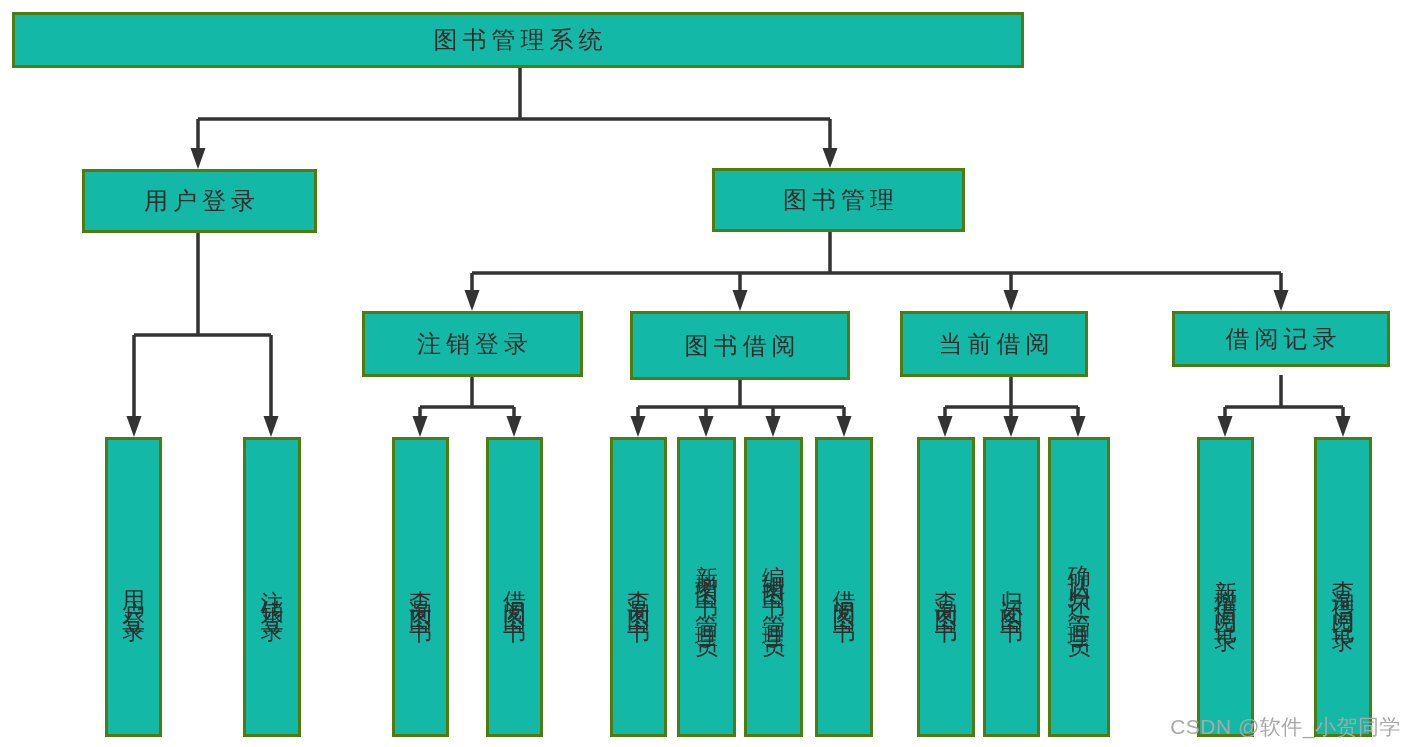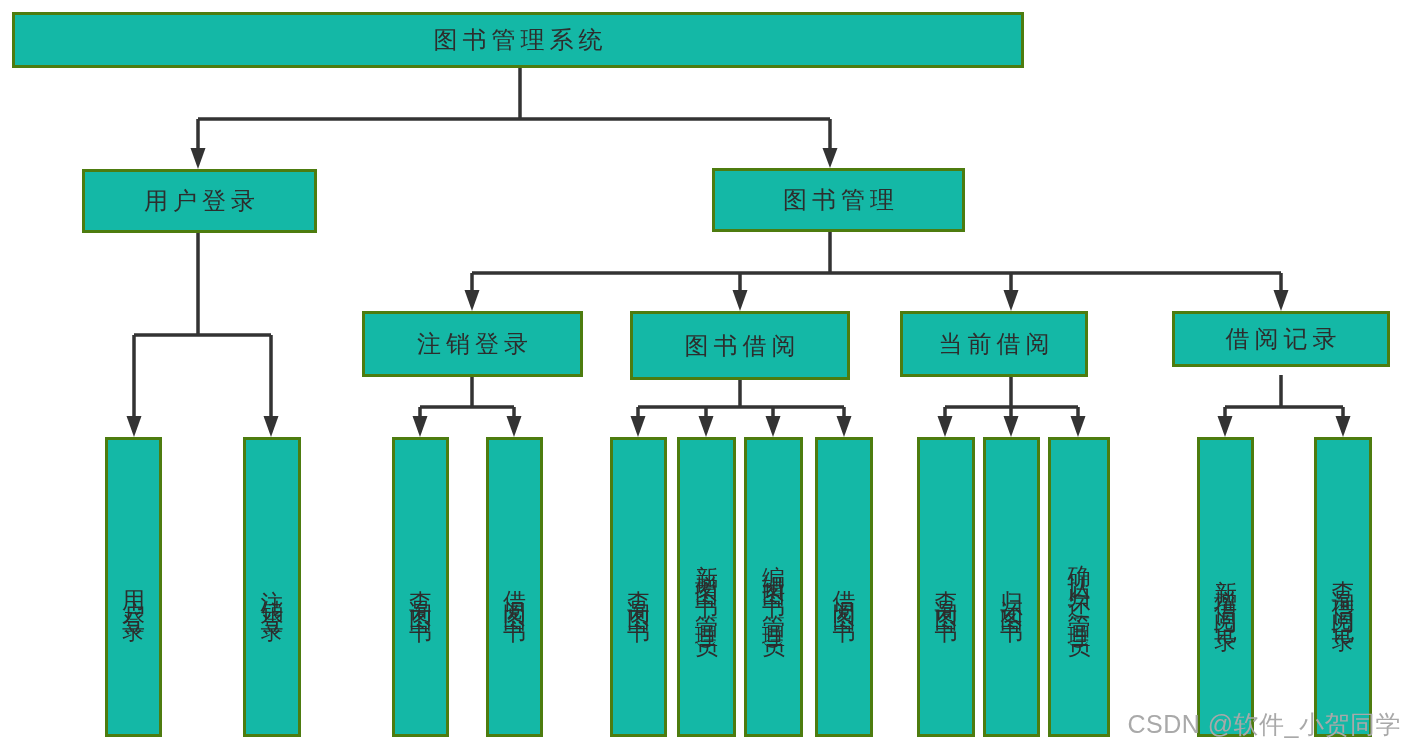--- a/index.html
+++ b/index.html
@@ -40,21 +40,21 @@
     line-height: 1;
     letter-spacing: 10px;
     margin-bottom: -10px;
     color: #2d2d2d;
     white-space: nowrap;
   }
   .watermark {
     position: absolute;
     right: 4px;
     bottom: 6px;
-    font-size: 25px;
+    font-size: 21px;
     color: #a9a9a9;
     letter-spacing: 0.5px;
     white-space: nowrap;
     margin-left: 48px;
   }
 </style>
 </head>
 <body>
 
 <div class="canvas">

